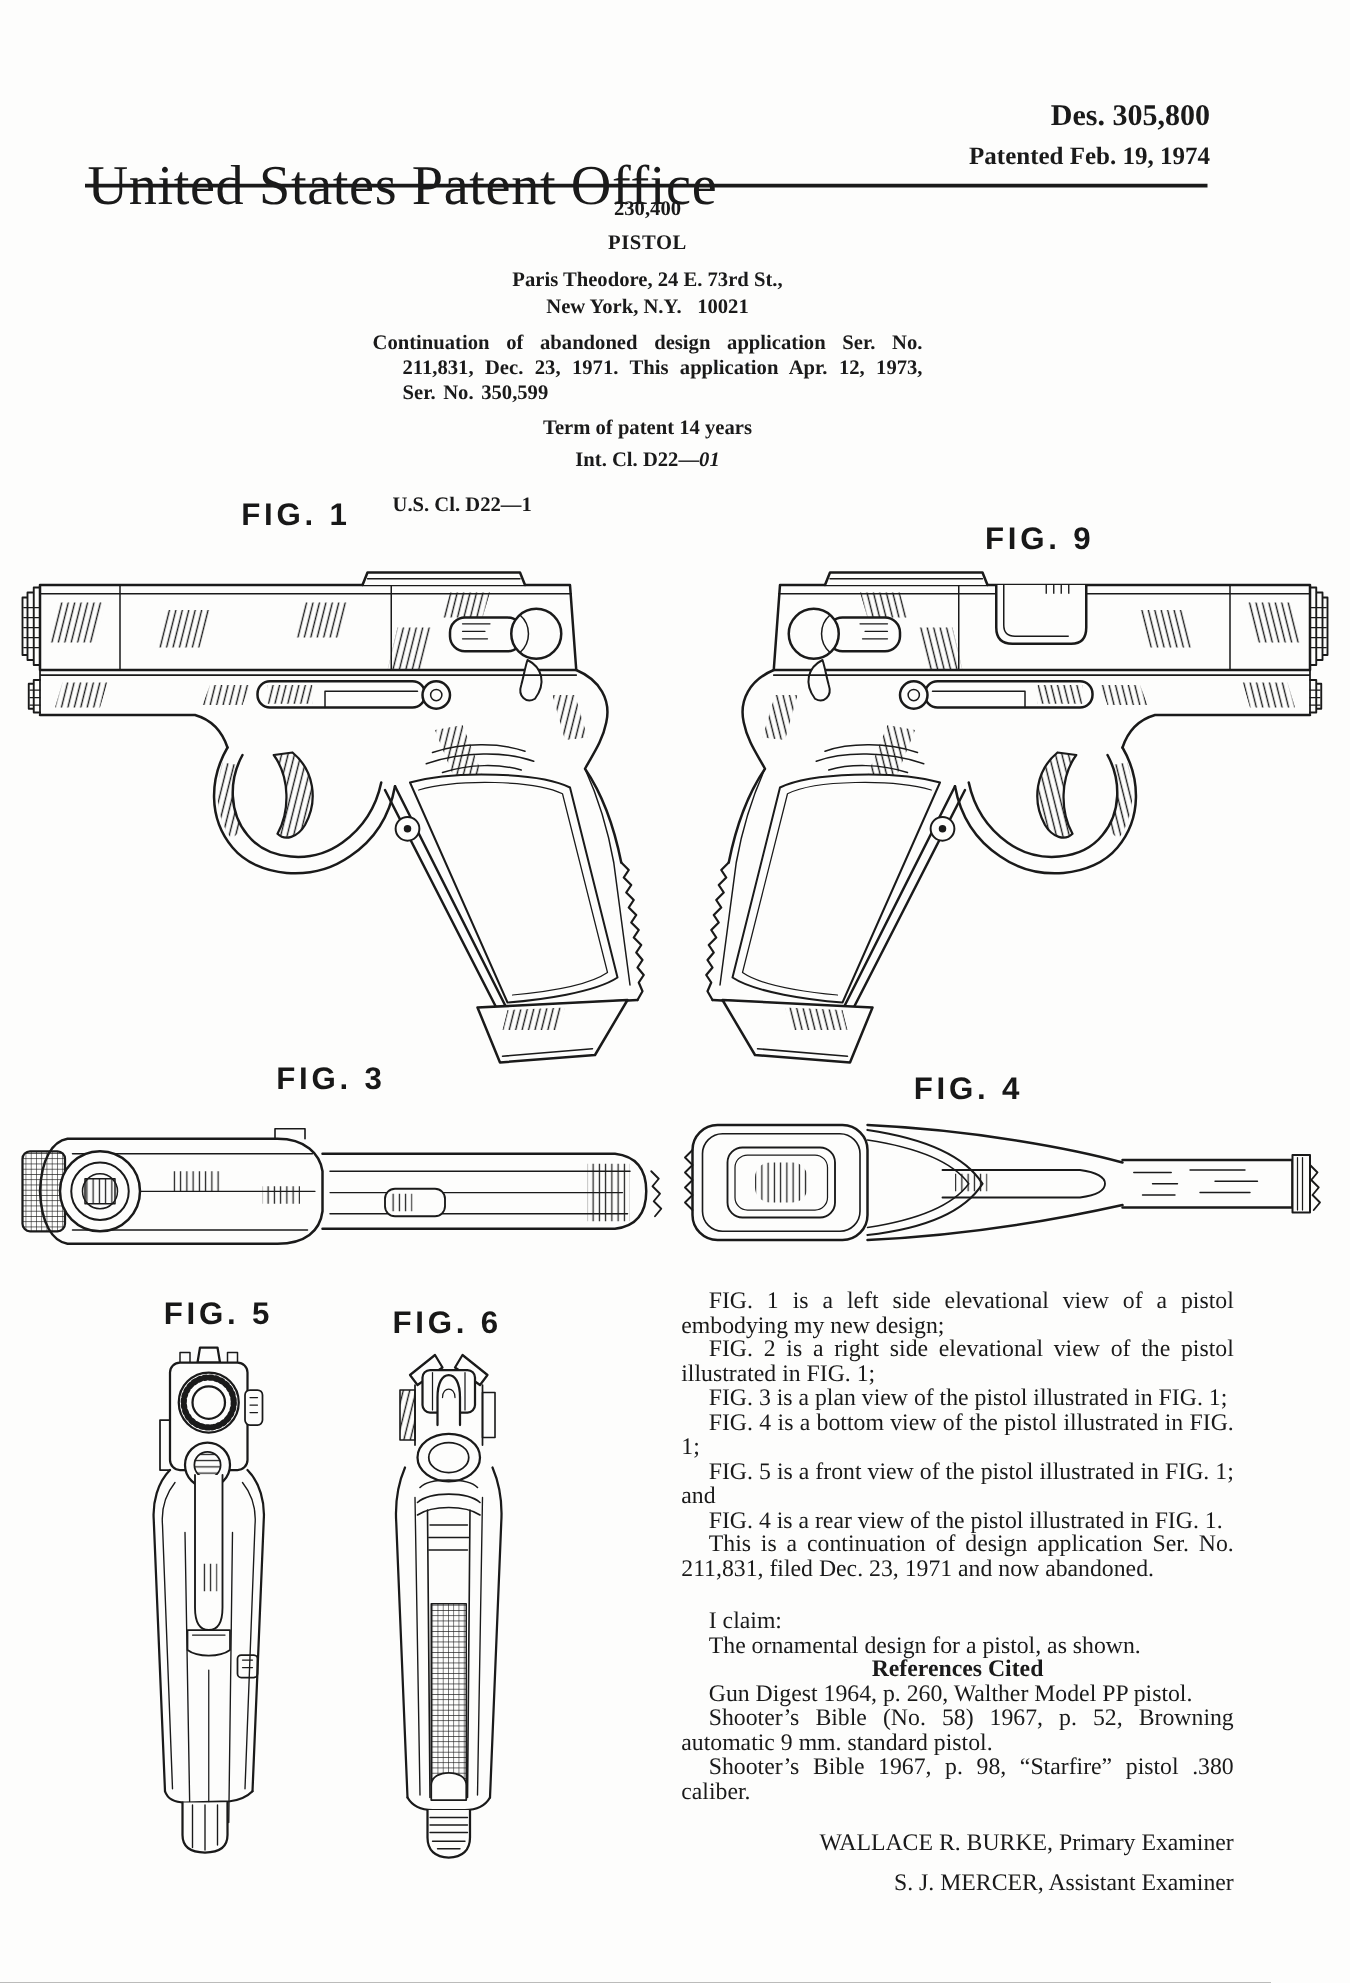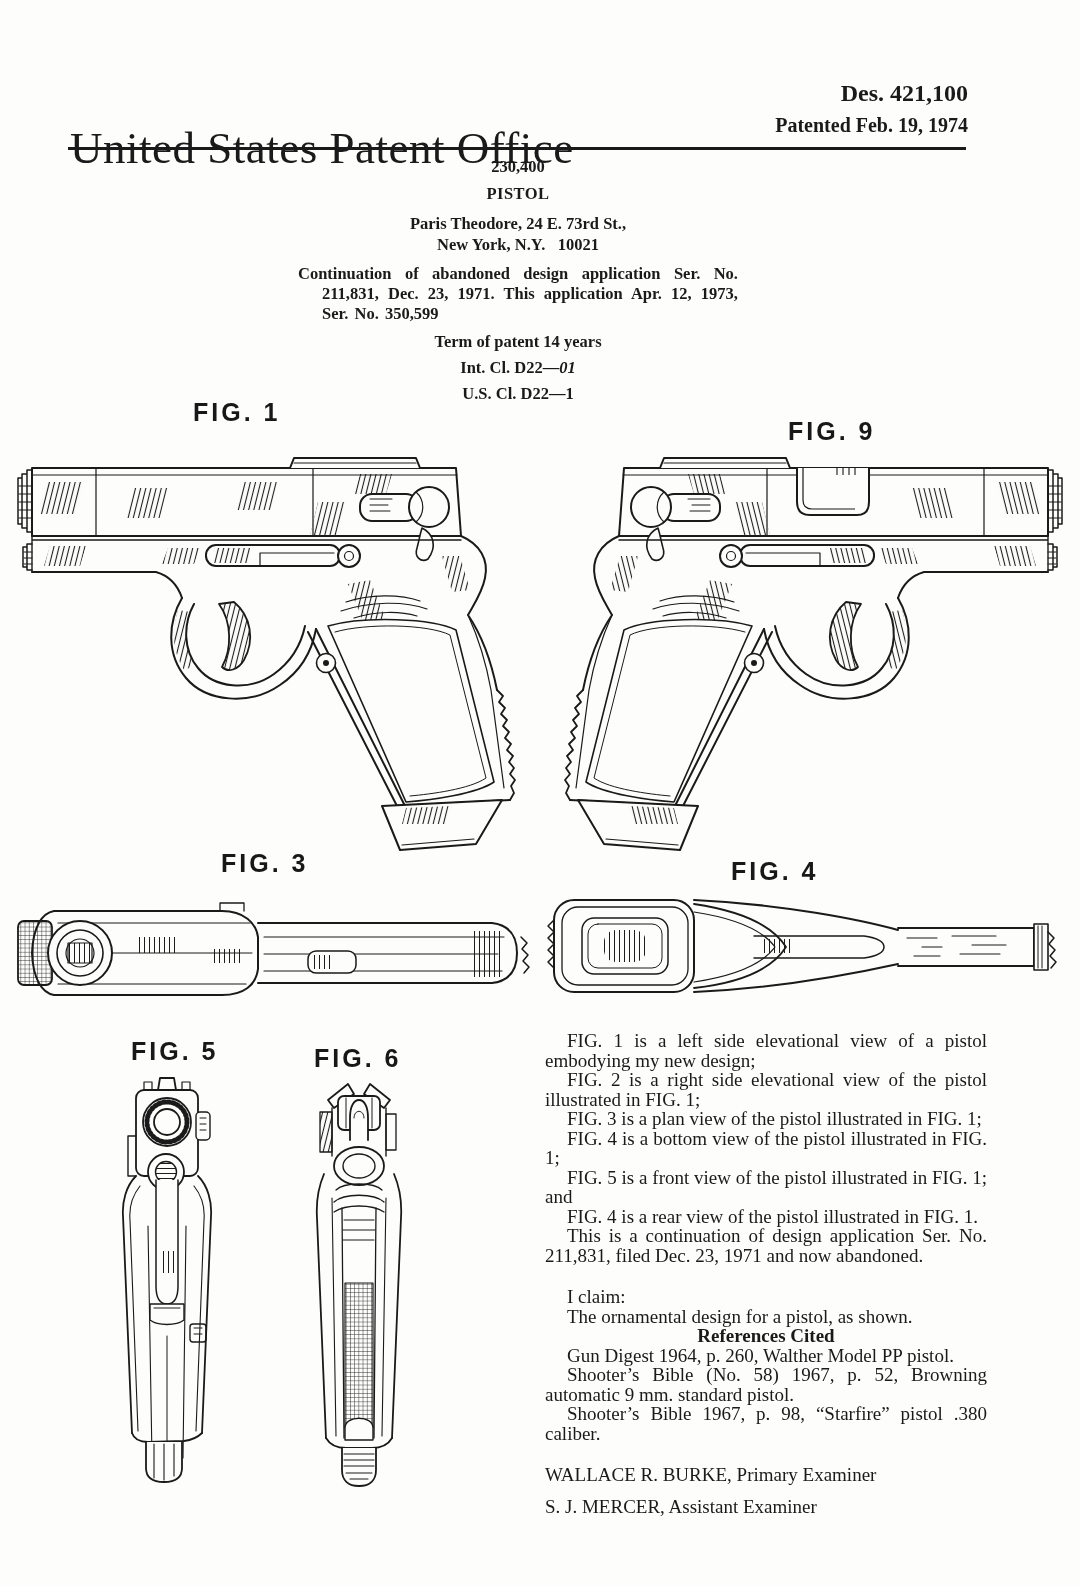--- a/index.html
+++ b/index.html
@@ -15,21 +15,21 @@
   .headnote{position:absolute;left:298px;top:157px;width:440px;font-weight:bold;
         font-size:16.5px;line-height:20px;text-align:center;}
   .hn-serial{margin:0;}
   .hn-title{margin:7px 0 0 0;letter-spacing:0.5px;}
   .hn-inventor{margin:9px 0 0 0;line-height:21px;}
   .hn-cont{margin:9px 0 0 0;text-align:justify;padding-left:24px;text-indent:-24px;
         line-height:20px;word-spacing:2px;}
   .hn-term{margin:8px 0 0 0;}
   .hn-intcl{margin:6px 0 0 0;}
   .hn-intcl .it{font-style:italic;}
-  .hn-uscl{margin:6px;text-align:center;}
+  .hn-uscl{margin:16px;text-align:left;}
   
   .figlabel{position:absolute;font-family:"Liberation Sans", sans-serif;font-size:25px;
         font-weight:bold;letter-spacing:3px;color:#181818;white-space:nowrap;}
   #fl1{left:193px;top:398px;} #fl2{left:788px;top:417px;}
   #fl3{left:221px;top:849px;} #fl4{left:731px;top:857px;}
   #fl5{left:131px;top:1037px;} #fl6{left:314px;top:1044px;}
   
   .fig{position:absolute;}
   #fig1{left:8px;top:452px;width:520px;height:400px;}
   #fig2{left:552px;top:452px;width:520px;height:400px;}
@@ -37,21 +37,21 @@
   #fig4{left:542px;top:890px;width:515px;height:115px;}
   #fig5{left:116px;top:1076px;width:102px;height:415px;}
   #fig6{left:308px;top:1078px;width:102px;height:415px;}
   
   .desc{position:absolute;left:545px;top:1031px;width:442px;font-size:19px;
         line-height:19.5px;text-align:justify;}
   .desc p{margin:0;text-indent:22px;}
   .claim-block{margin-top:22px;}
   .refs-head{text-align:center;font-weight:bold;margin:13px 0 7px 0;text-indent:0 !important;}
   .examiners{margin-top:22px;}
-  .examiners p{text-indent:0;margin:0 0 12px 0;text-align:left;}
+  .examiners p{text-indent:0;margin:0 0 12px 0;text-align:right;}
   svg{display:block;}
 </style>
 </head>
 <body>
 
 <svg width="0" height="0" style="position:absolute" aria-hidden="true">
   <defs>
     <pattern id="ph" width="5" height="5" patternUnits="userSpaceOnUse" patternTransform="rotate(14)">
       <line x1="2.5" y1="0" x2="2.5" y2="5" stroke="#1c1c1c" stroke-width="1.1"></line>
     </pattern>
@@ -129,21 +129,21 @@
       <path d="M374,354 L494,348 L468,392 L392,398 Z" fill="#fdfdfc"></path>
       <path d="M394,393 L466,387" stroke-width="1.2"></path>
       <path d="M398,356 L444,354 L438,372 L394,372 Z" fill="url(#ph)" stroke="none"></path>
     </g>
   </defs>
 </svg>
 
 <div class="page">
 
   <h1 class="office-title">United States Patent Office</h1>
-  <div class="pat-num">Des. 421,100</div>
+  <div class="pat-num">Des. 305,800</div>
   <div class="pat-date">Patented Feb. 19, 1974</div>
   <div class="header-rule"></div>
 
   <section class="headnote">
     <div class="hn-serial">230,400</div>
     <div class="hn-title">PISTOL</div>
     <div class="hn-inventor">
       <div>Paris Theodore, 24 E. 73rd St.,</div>
       <div>New York, N.Y.&nbsp;&nbsp;&nbsp;10021</div>
     </div>

